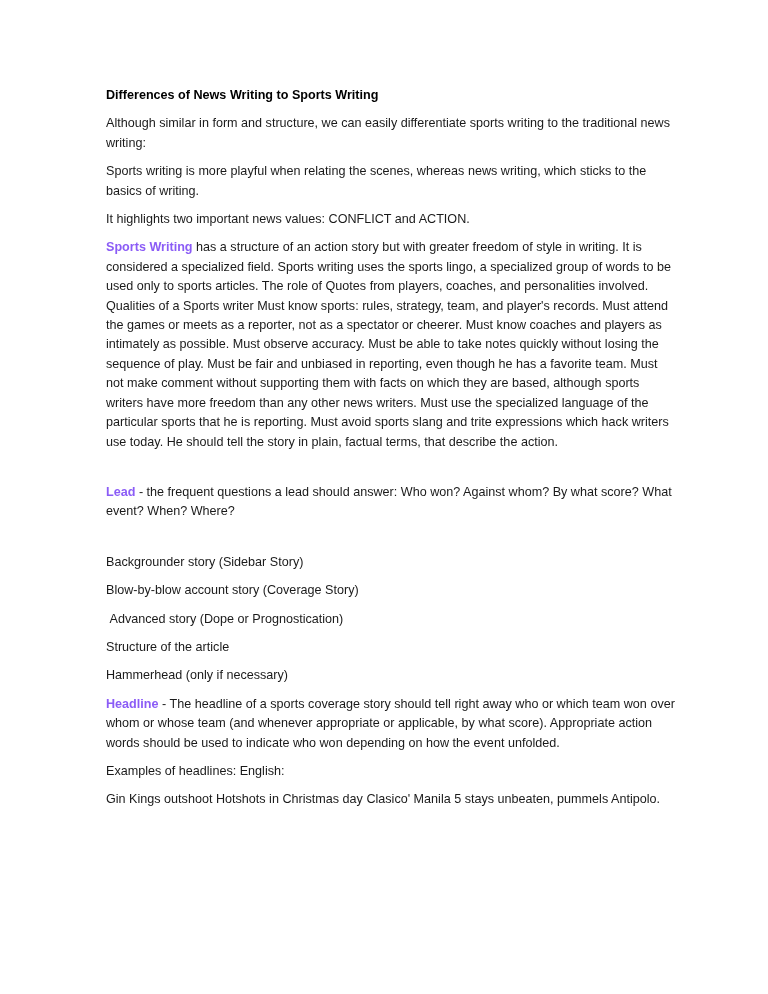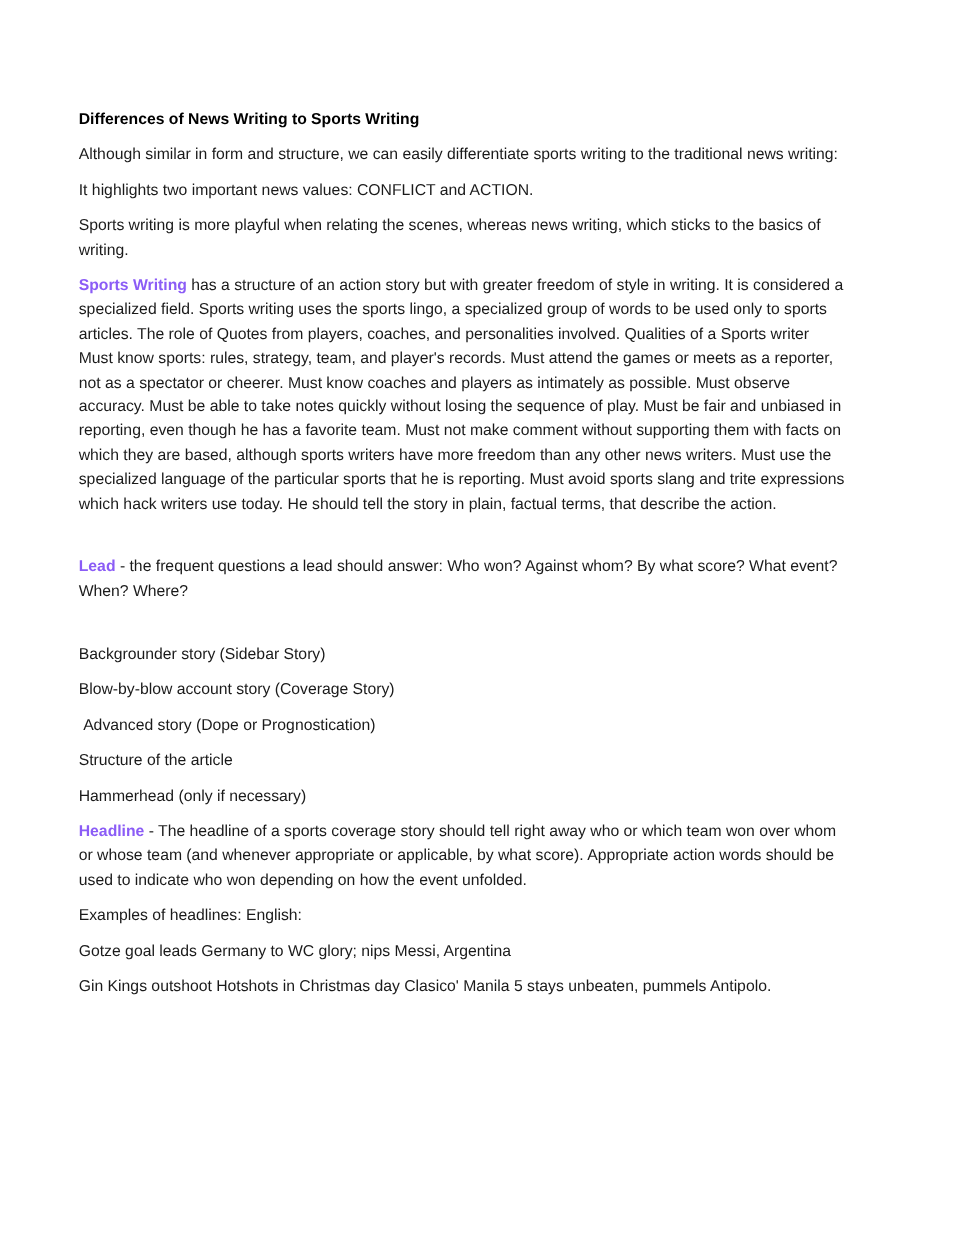--- a/index.html
+++ b/index.html
@@ -10,21 +10,21 @@
   .page {
     position: relative;
     box-sizing: border-box;
     width: 768px;
     height: 994px;
     background: #ffffff;
     font-family: "Liberation Sans", sans-serif;
     color: #1a1a1a;
     font-size: 12.6px;
     line-height: 19.4px;
-    padding: 86px 92px 40px 63px;
+    padding: 86px 92px 40px 106px;
     overflow: hidden;
   }
   .page p {
     margin: 0 0 9px 0;
     white-space: pre-wrap;
   }
   .doc-title,
   .doc-subheading {
     font-weight: bold;
     color: #000000;
@@ -39,23 +39,23 @@
 </style>
 </head>
 <body>
 
 <div class="page">
 
   <p class="doc-title">Differences of News Writing to Sports Writing</p>
 
   <p>Although similar in form and structure, we can easily differentiate sports writing to the traditional news writing:</p>
 
+  <p>Sports writing is more playful when relating the scenes, whereas news writing, which sticks to the basics of writing.</p>
+
   <p>It highlights two important news values: CONFLICT and ACTION.</p>
-
-  <p>Sports writing is more playful when relating the scenes, whereas news writing, which sticks to the basics of writing.</p>
 
   <p><span class="bold-lead">Sports Writing</span><span> has a structure of an action story but with greater freedom of style in writing. It is considered a specialized field. Sports writing uses the sports lingo, a specialized group of words to be used only to sports articles. The role of Quotes from players, coaches, and personalities involved. Qualities of a Sports writer Must know sports: rules, strategy, team, and player's records. Must attend the games or meets as a reporter, not as a spectator or cheerer. Must know coaches and players as intimately as possible. Must observe accuracy. Must be able to take notes quickly without losing the sequence of play. Must be fair and unbiased in reporting, even though he has a favorite team. Must not make comment without supporting them with facts on which they are based, although sports writers have more freedom than any other news writers. Must use the specialized language of the particular sports that he is reporting. Must avoid sports slang and trite expressions which hack writers use today. He should tell the story in plain, factual terms, that describe the action.</span></p>
 
   <div class="spacer-lg"></div>
 
   <p><span class="bold-lead">Lead</span><span> - the frequent questions a lead should answer: Who won? Against whom? By what score? What event? When? Where?</span></p>
 
   <div class="spacer-lg"></div>
 
 
@@ -66,17 +66,16 @@
   <p> Advanced story (Dope or Prognostication)</p>
 
   <p>Structure of the article</p>
 
   <p>Hammerhead (only if necessary)</p>
 
   <p><span class="bold-lead">Headline</span><span> - The headline of a sports coverage story should tell right away who or which team won over whom or whose team (and whenever appropriate or applicable, by what score). Appropriate action words should be used to indicate who won depending on how the event unfolded.</span></p>
 
   <p>Examples of headlines: English:</p>
 
-  <p>Gotze goal leads Germany to WC glory; nips Messi, Argentina</p>
 
   <p>Gin Kings outshoot Hotshots in Christmas day Clasico' Manila 5 stays unbeaten, pummels Antipolo.</p>
 
 </div>
 
 </body></html>

